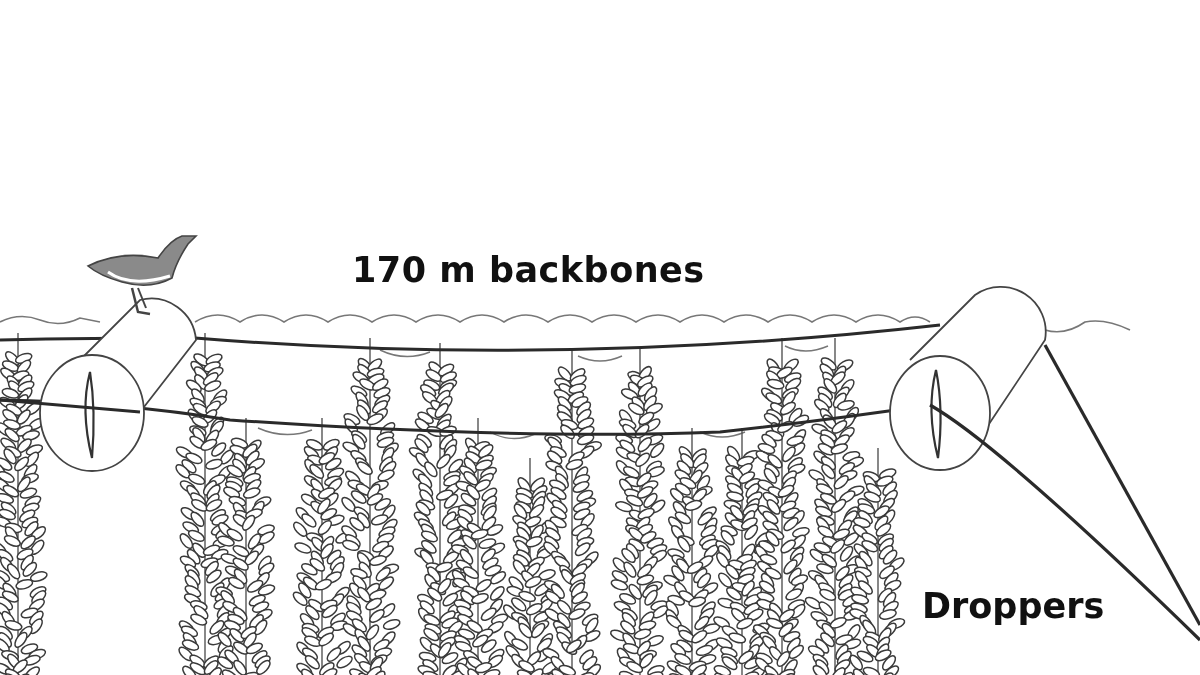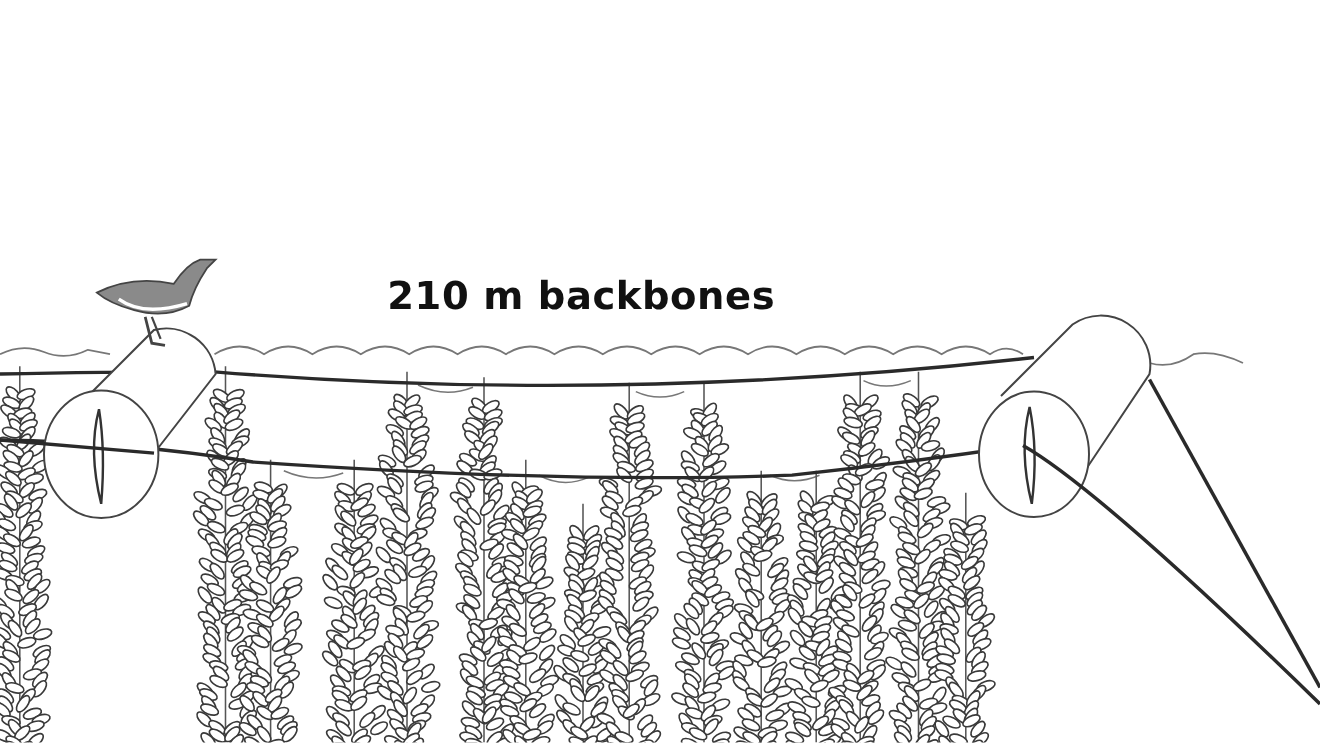--- a/index.html
+++ b/index.html
@@ -1298,15 +1298,16 @@
   </g>
 
   <g>
     <path d="M88,266 Q120,250 158,258 Q170,240 182,236 L196,236 L188,244 Q176,262 172,278 Q150,290 122,282 Q100,276 88,266 Z" fill="#8a8a8a" stroke="#444" stroke-width="1.6"></path>
     <path d="M108,272 Q130,288 170,276" fill="none" stroke="#fff" stroke-width="3"></path>
     <path d="M132,288 L138,312 L150,314" fill="none" stroke="#444" stroke-width="2.5"></path>
     <path d="M138,288 L146,308" fill="none" stroke="#444" stroke-width="2"></path>
   </g>
 </svg>
 
-<div id="title-label" class="label">210 m backbones</div>
+<div id="title-label" class="label">170 m backbones</div>
 <div id="droppers-label" class="label">
+  <div>Droppers</div>
 </div>
 
 </body></html>

